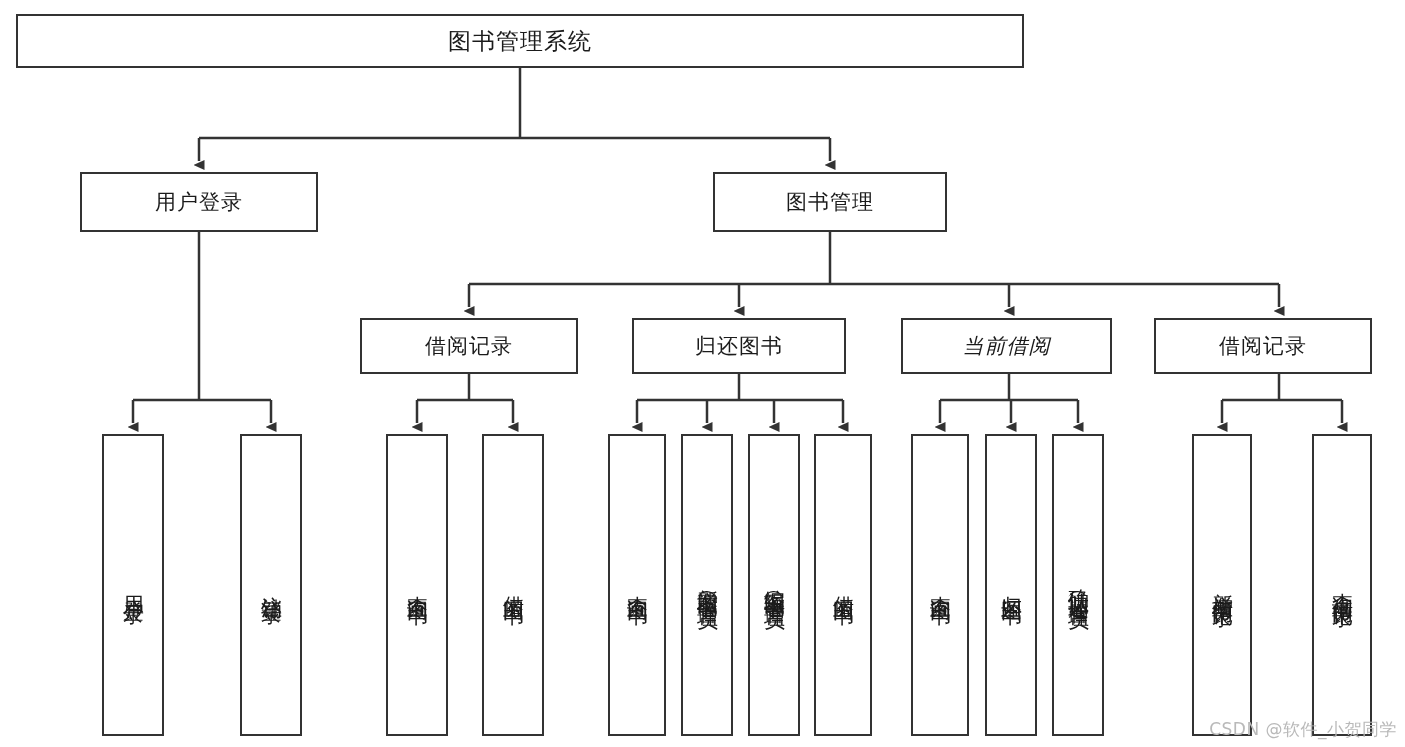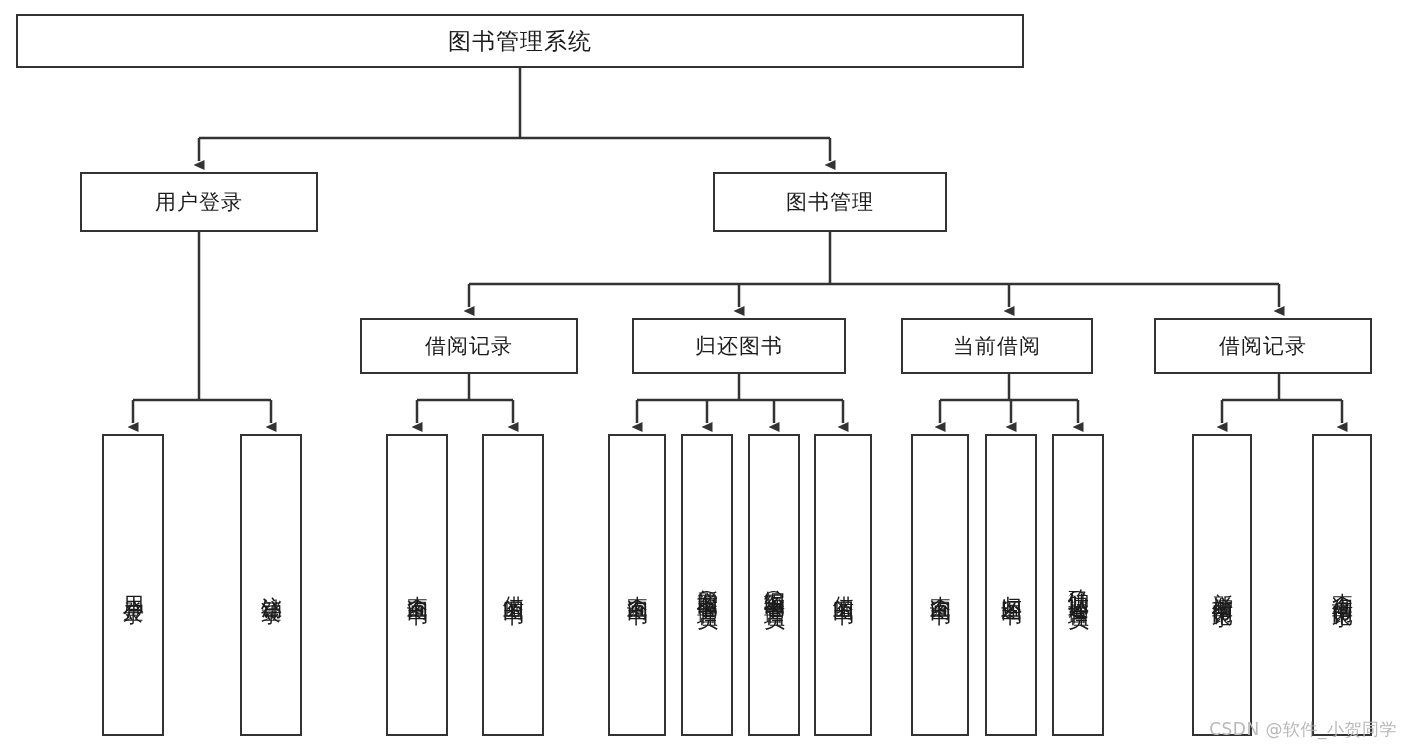--- a/index.html
+++ b/index.html
@@ -120,21 +120,21 @@
       </div>
       <div class="node" style="left: 713px; top: 172px; width: 234px; height: 60px; border-color: rgb(51, 51, 51); background: rgb(255, 255, 255);">
         <span class="lbl">图书管理</span>
       </div>
       <div class="node" style="left: 360px; top: 318px; width: 218px; height: 56px; border-color: rgb(51, 51, 51); background: rgb(255, 255, 255);">
         <span class="lbl">借阅记录</span>
       </div>
       <div class="node" style="left: 632px; top: 318px; width: 214px; height: 56px; border-color: rgb(51, 51, 51); background: rgb(255, 255, 255);">
         <span class="lbl">归还图书</span>
       </div>
-      <div class="node" style="left: 901px; top: 318px; width: 192px; height: 56px; border-color: rgb(51, 51, 51); background: rgb(255, 255, 255);">
+      <div class="node" style="left: 901px; top: 318px; width: 211px; height: 56px; border-color: rgb(51, 51, 51); background: rgb(255, 255, 255); font-style: italic;">
         <span class="lbl">当前借阅</span>
       </div>
       <div class="node" style="left: 1154px; top: 318px; width: 218px; height: 56px; border-color: rgb(51, 51, 51); background: rgb(255, 255, 255);">
         <span class="lbl">借阅记录</span>
       </div>
       <div class="node leaf" style="left: 102px; top: 434px; width: 62px; height: 302px; border-color: rgb(51, 51, 51); background: rgb(255, 255, 255);">
         <span class="lbl">用户登录</span>
       </div>
       <div class="node leaf" style="left: 240px; top: 434px; width: 62px; height: 302px; border-color: rgb(51, 51, 51); background: rgb(255, 255, 255);">
         <span class="lbl">注销登录</span>

